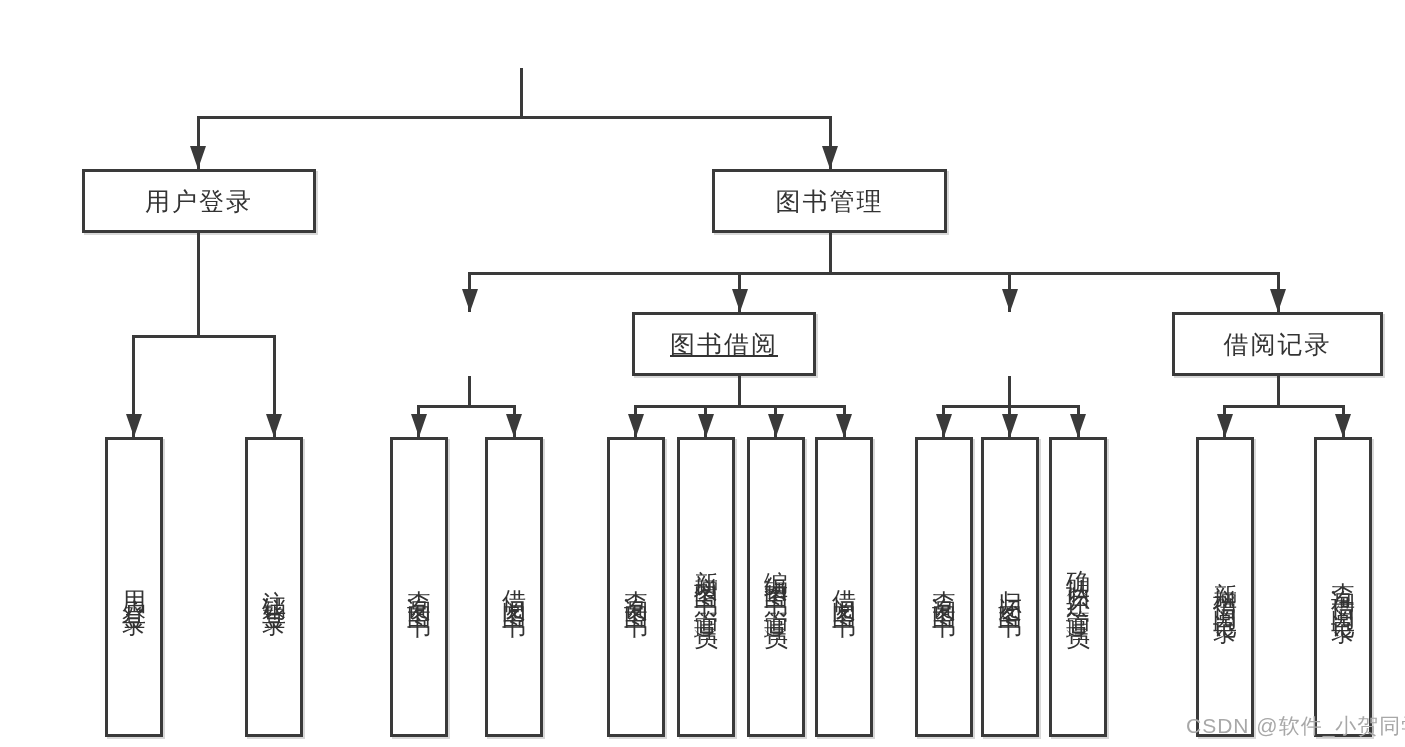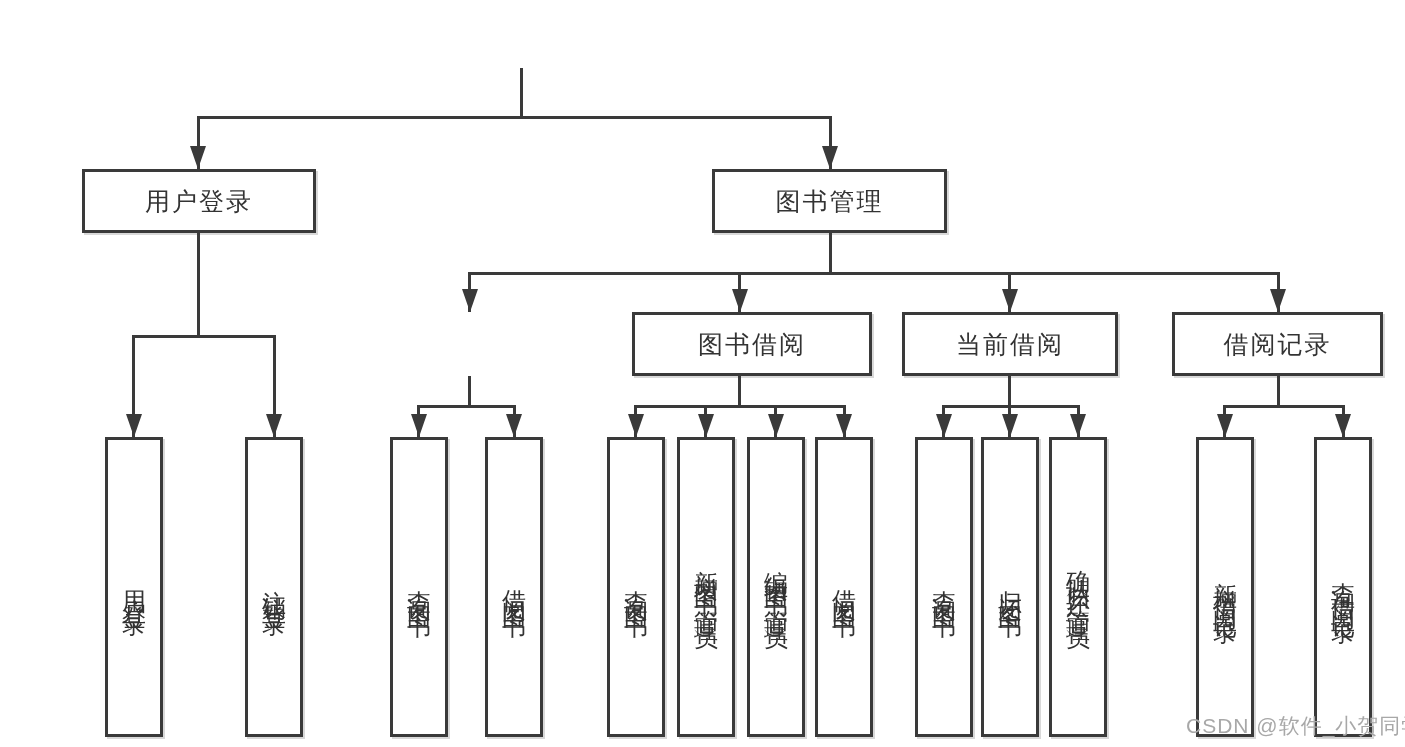--- a/index.html
+++ b/index.html
@@ -46,22 +46,21 @@
   <div class="hl" style="left:468px;top:272px;width:812px;"></div>
   <div class="vl" style="left:468px;top:272px;height:40px;"></div>
   <div class="ar" style="left:462px;top:289px;"></div>
   <div class="vl" style="left:738px;top:272px;height:40px;"></div>
   <div class="ar" style="left:732px;top:289px;"></div>
   <div class="vl" style="left:1008px;top:272px;height:40px;"></div>
   <div class="ar" style="left:1002px;top:289px;"></div>
   <div class="vl" style="left:1277px;top:272px;height:40px;"></div>
   <div class="ar" style="left:1270px;top:289px;"></div>
 
-  <div class="box" style="left:632px;top:312px;width:240px;height:64px;">图书借阅</div>
-  <div class="box" style="left:902px;top:312px;width:216px;height:64px;">当前借阅</div>
+  <div class="box" style="left:632px;top:312px;width:184px;height:64px;text-decoration:underline;">图书借阅</div>
   <div class="box" style="left:1172px;top:312px;width:211px;height:64px;">借阅记录</div>
 
   <div class="vl" style="left:468px;top:376px;height:32px;"></div>
   <div class="hl" style="left:417px;top:405px;width:99px;"></div>
   <div class="vl" style="left:417px;top:405px;height:32px;"></div>
   <div class="ar" style="left:411px;top:414px;"></div>
   <div class="vl" style="left:513px;top:405px;height:32px;"></div>
   <div class="ar" style="left:506px;top:414px;"></div>
 
   <div class="vl" style="left:738px;top:376px;height:32px;"></div>

